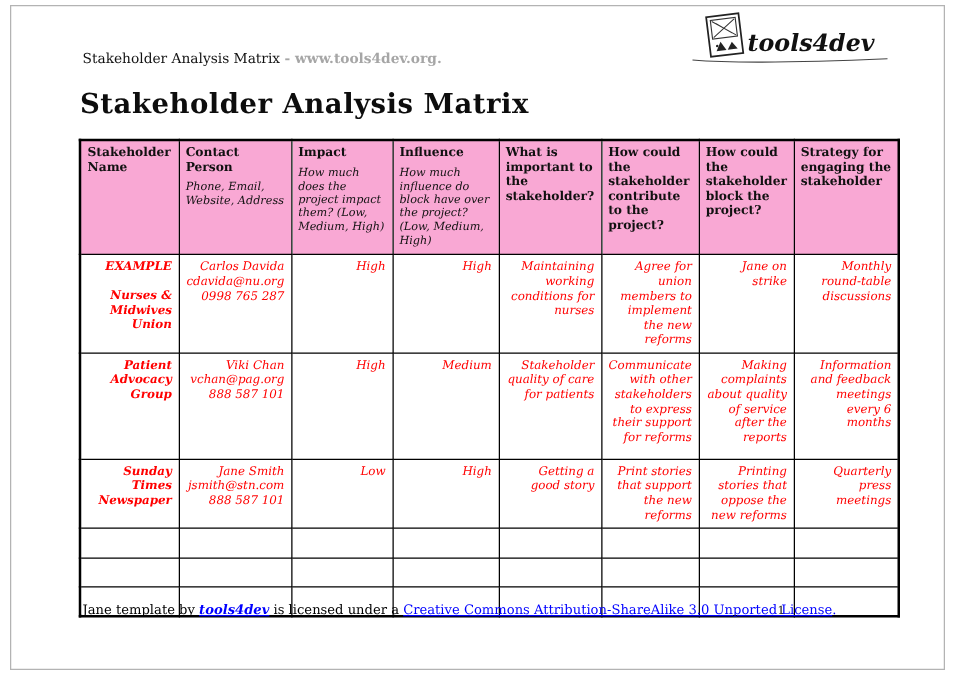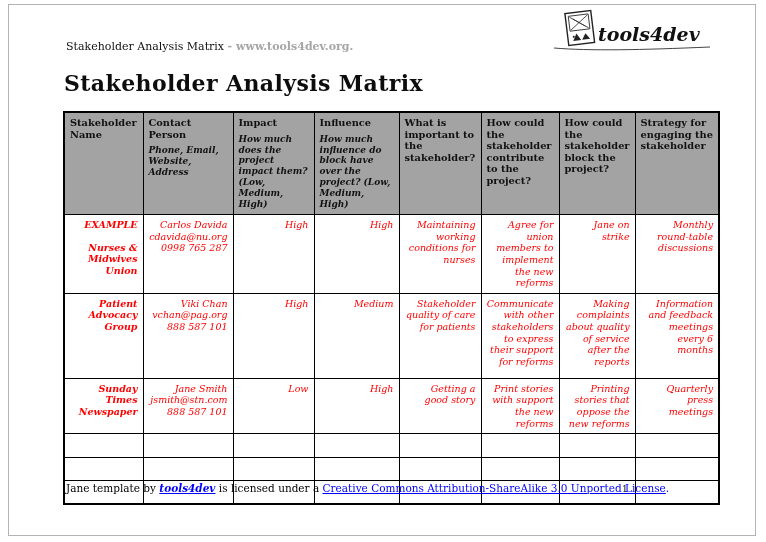--- a/index.html
+++ b/index.html
@@ -32,24 +32,24 @@
   table.matrix {
     position:absolute; left:63px; top:111px;
     border-collapse:collapse; table-layout:fixed;
     border:2px solid #000;
   }
   .matrix th, .matrix td {
     border:1px solid #000; vertical-align:top; text-align:left;
     padding:4px 5px; box-sizing:border-box; overflow:hidden;
   }
   .matrix th {
-    background:#a3a3a3; font-size:9.8px; line-height:1.18; font-weight:bold;
+    background:#f9a8d4; font-size:9.8px; line-height:1.18; font-weight:bold;
   }
   .col-sub {
-    font-weight:bold; font-style:italic; font-size:9px;
+    font-weight:normal; font-style:italic; font-size:9px;
     line-height:1.22; margin-top:5px;
   }
   .matrix td {
     color:#ff0000; font-style:italic; font-size:9.5px; line-height:1.22;text-align:right;
   }
   .cell-name { font-weight:bold; }
   .row-label { margin-bottom:11px; font-weight:bold; }
   .pre { white-space:pre-line;margin-top:40px; }
   
   .footer {
@@ -167,21 +167,21 @@
   <tr style="height:47px">
     <td class="cell-name">
       <div>Sunday Times Newspaper</div>
     </td>
     <td class="pre">Jane Smith
 jsmith@stn.com
 888 587 101</td>
     <td>Low</td>
     <td>High</td>
     <td>Getting a good story</td>
-    <td>Print stories with support the new reforms</td>
+    <td>Print stories that support the new reforms</td>
     <td>Printing stories that oppose the new reforms</td>
     <td>Quarterly press meetings</td>
   </tr>
 
   <tr style="height:24px">
     <td></td>
         <td></td>
     <td></td>
         <td></td>
     <td></td>

